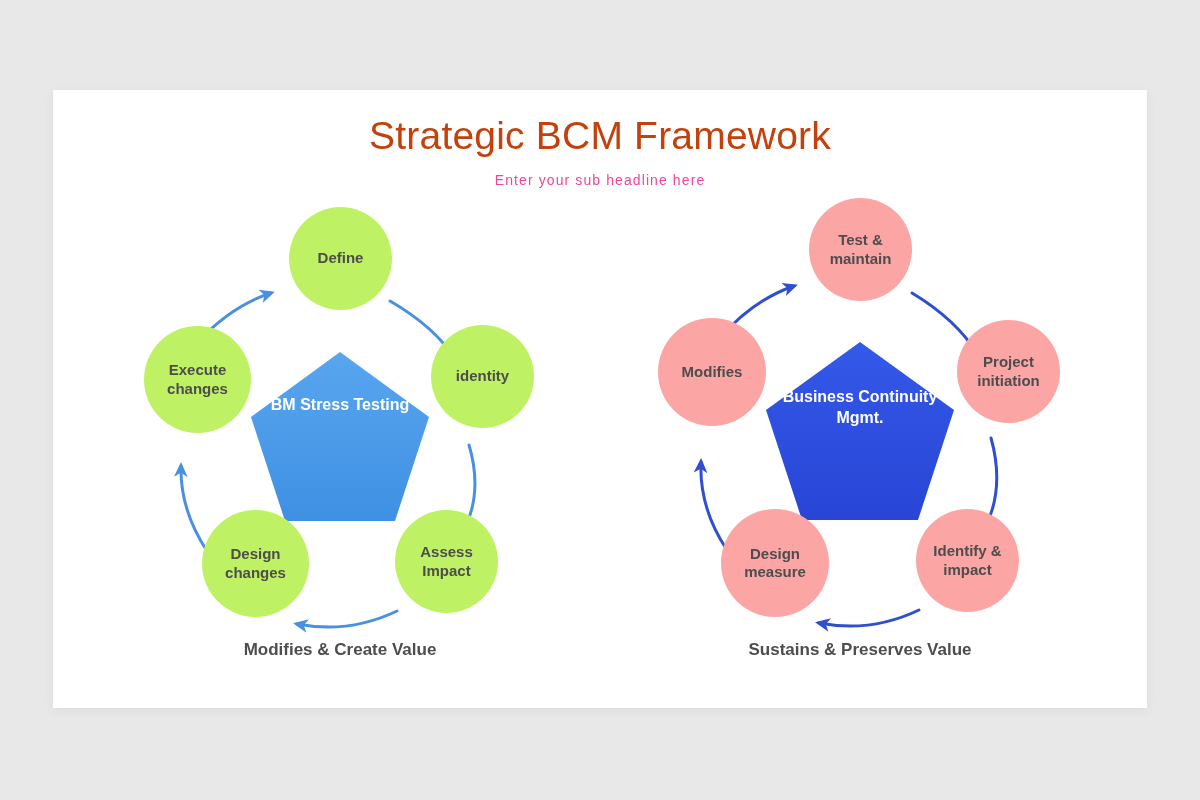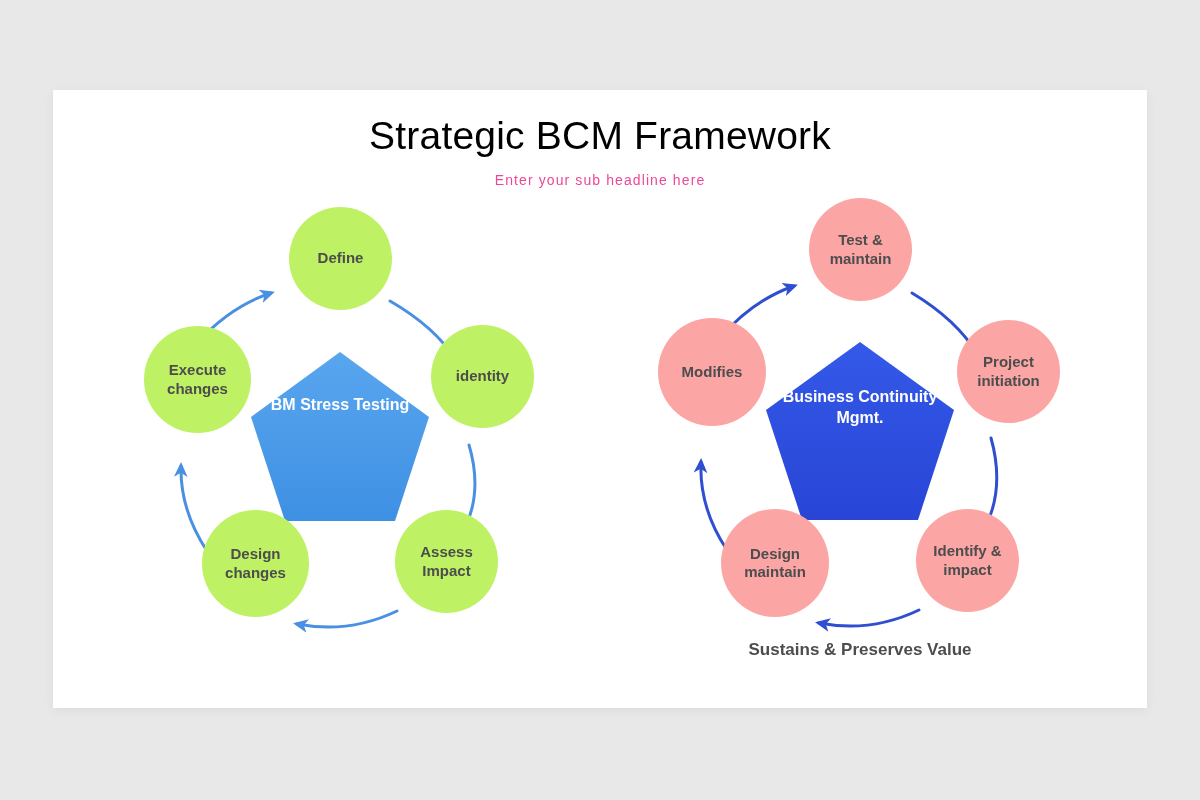--- a/index.html
+++ b/index.html
@@ -29,21 +29,21 @@
     box-shadow: 0 2px 10px rgba(0,0,0,0.06);
   }
   .slide-title {
     position: absolute;
     left: 0;
     top: 25px;
     width: 100%;
     text-align: center;
     font-size: 39px;
     font-weight: 400;
-    color: #000000;
+    color: #c2410c;
     letter-spacing: 0.2px;
     line-height: 1.1;
   }
   .slide-subtitle {
     position: absolute;
     left: 0;
     top: 82px;
     width: 100%;
     text-align: center;
     font-size: 14px;
@@ -168,20 +168,21 @@
       </div>
 
       <div class="node" style="left:112px; top:300px; width:107px; height:107px;align-items:center;">
         <span>Design changes</span>
       </div>
 
       <div class="node" style="left:54px; top:116px; width:107px; height:107px;">
         <span>Execute changes</span>
       </div>
 
+      <div class="cycle-caption">Modifies &amp; Create Value</div>
     </div>
 
     <div class="cycle cycle-right">
 
       <svg class="cycle-svg" viewBox="0 0 500 470">
         <defs>
           <marker id="arrowR" viewBox="0 0 10 10" refX="7" refY="5" markerWidth="5.2" markerHeight="5.2" orient="auto-start-reverse">
             <path d="M 0 0.6 L 9.6 5 L 0 9.4 L 2.6 5 Z" fill="#2f4fd0"></path>
           </marker>
           <linearGradient id="pentaR" x1="0" y1="0" x2="0" y2="1">
@@ -215,21 +216,21 @@
 
       <div class="node" style="left:347px; top:110px; width:103px; height:103px;">
         <span>Project initiation</span>
       </div>
 
       <div class="node" style="left:306px; top:299px; width:103px; height:103px;">
         <span>Identify &amp; impact</span>
       </div>
 
       <div class="node" style="left:111px; top:299px; width:108px; height:108px;">
-        <span>Design maintain</span>
+        <span>Design measure</span>
       </div>
 
       <div class="node" style="left:48px; top:108px; width:108px; height:108px;">
         <span>Modifies</span>
       </div>
 
       <div class="cycle-caption">Sustains &amp; Preserves Value</div>
     </div>
 
   </div>

